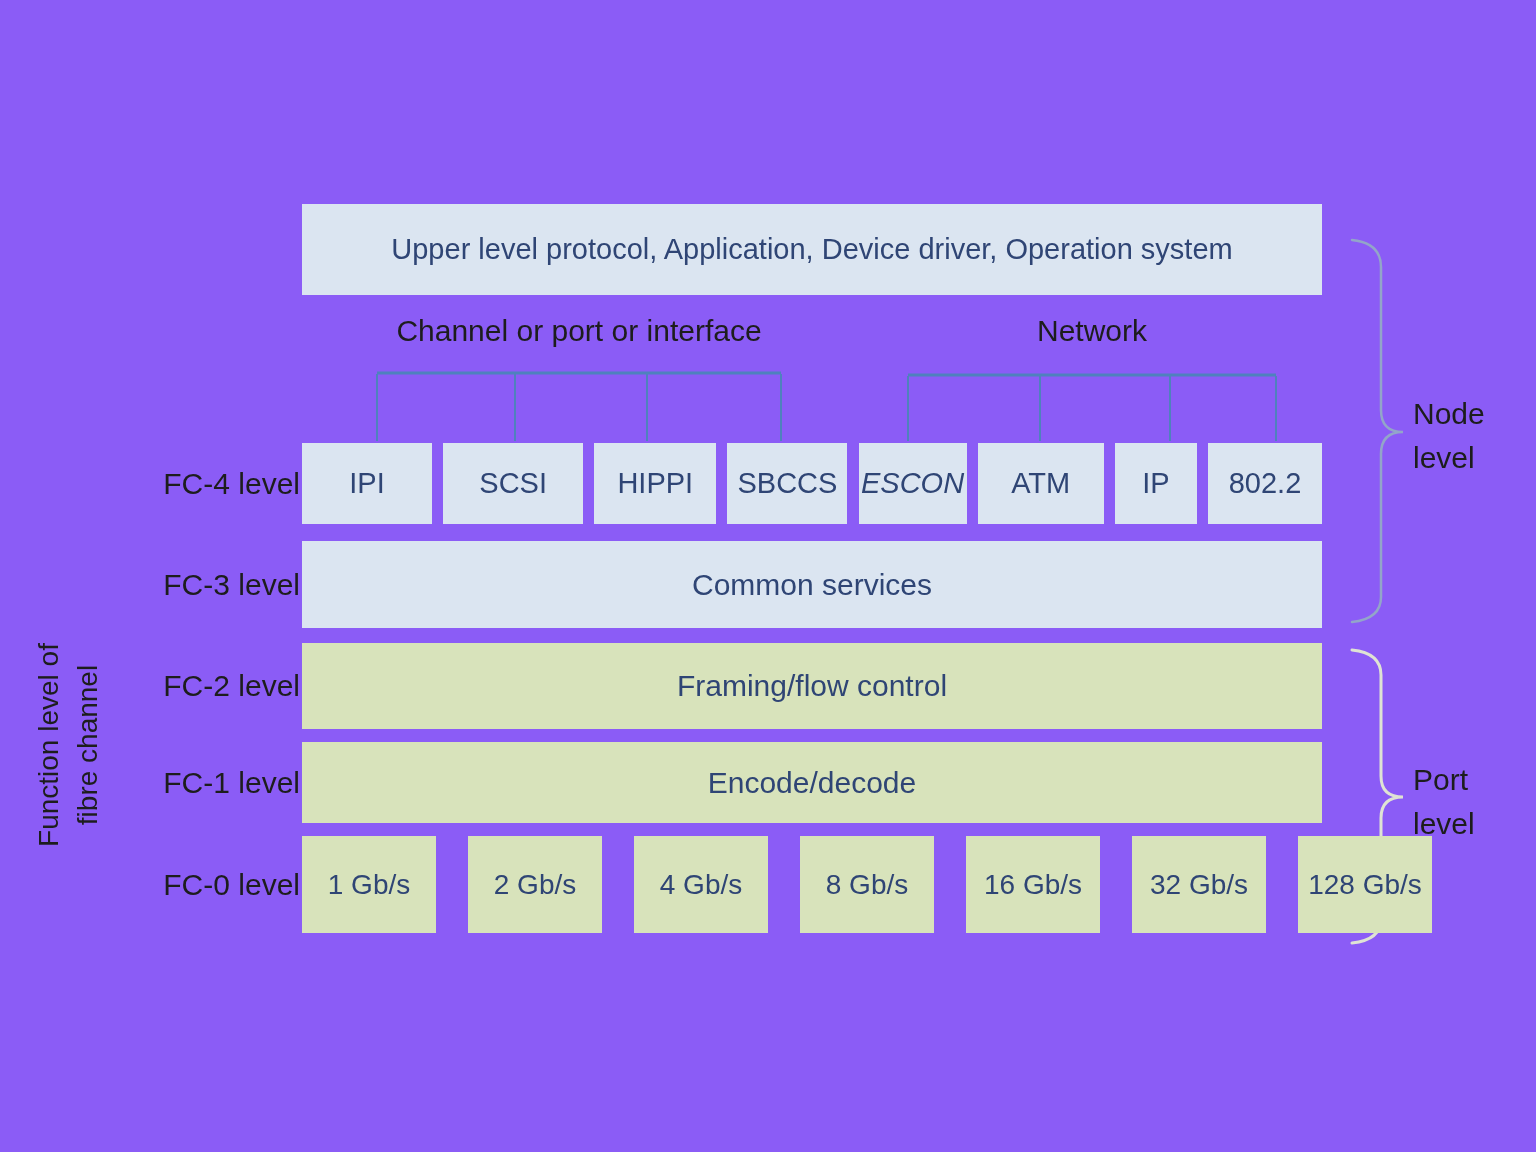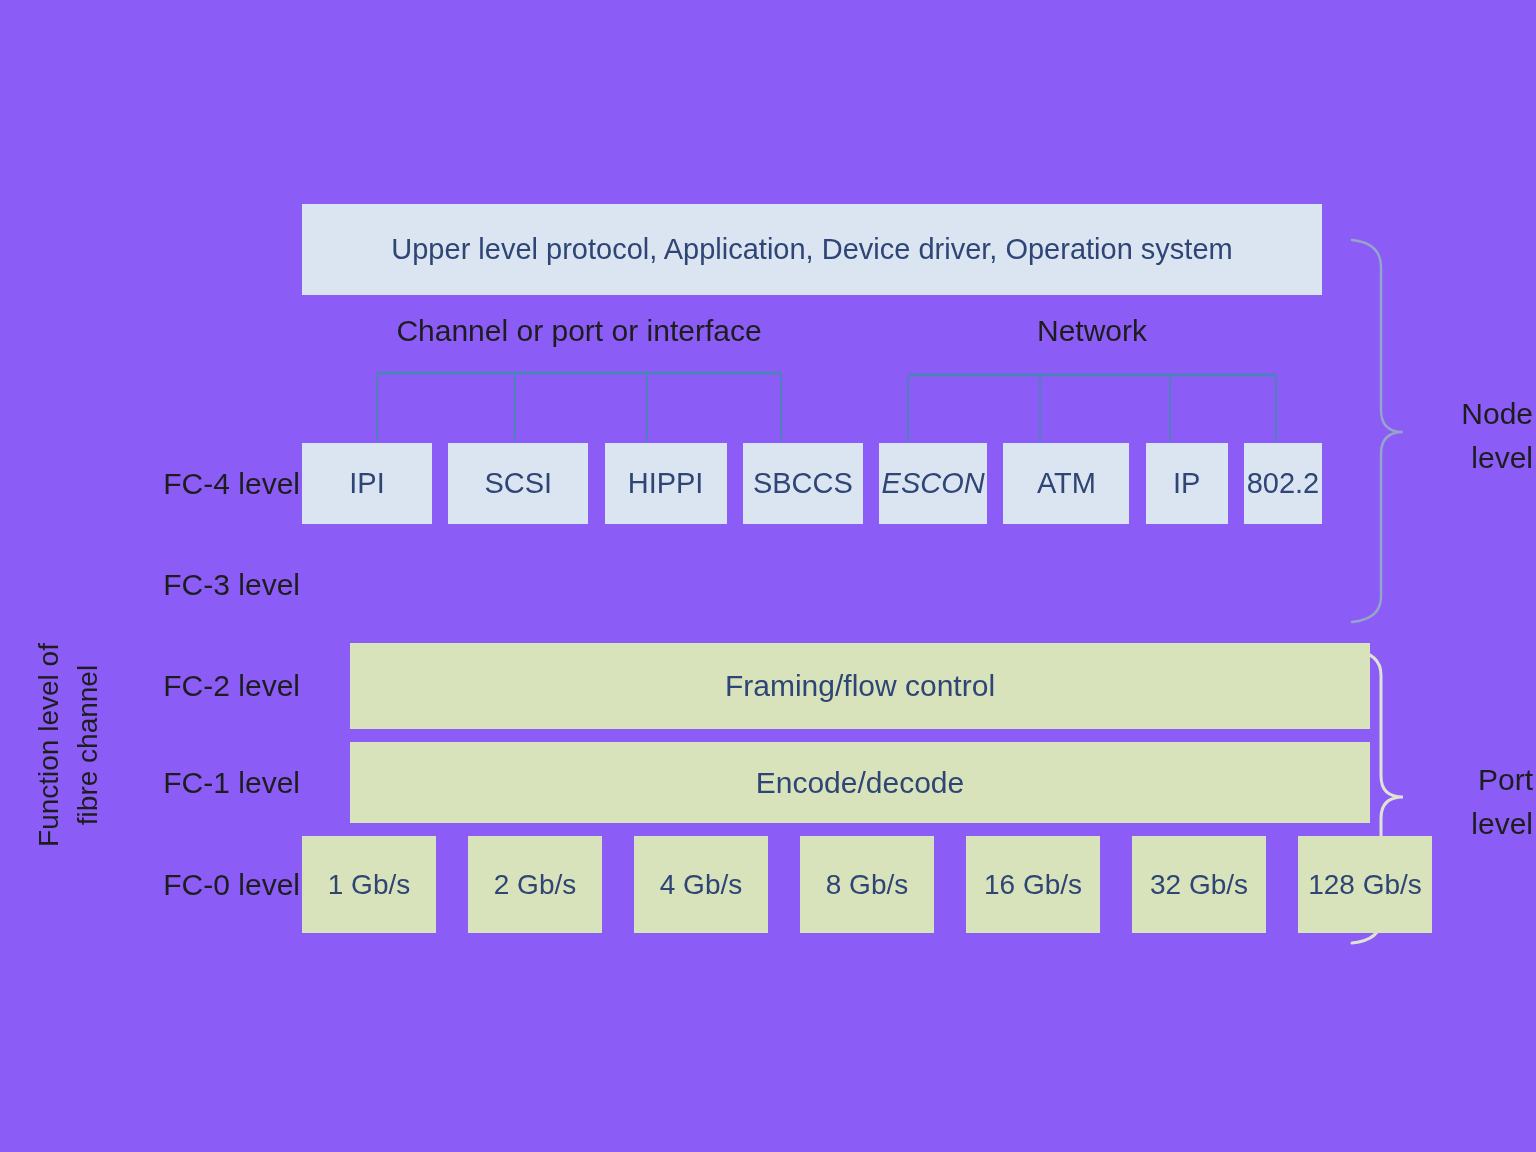--- a/index.html
+++ b/index.html
@@ -62,21 +62,21 @@
 
   
   .wide-box {
     position: absolute;
     left: 302px; width: 1020px;
     display: flex; align-items: center; justify-content: center;
     color: #2f4575;
     font-size: 30px;
   }
   .wide-box.blue  { background: #dbe5f1; }
-  .wide-box.green { background: #d8e3bb; margin-left: 48px; }
+  .wide-box.green { background: #d8e3bb; }
   .wide-box.fc3 { top: 541px; height: 87px; }
   .wide-box.fc2 { top: 643px; height: 86px; }
   .wide-box.fc1 { top: 742px; height: 81px; }
 
   
   .fc4-row {
     position: absolute;
     left: 302px; top: 443px;
     width: 1020px; height: 81px;
     display: flex; justify-content: space-between;
@@ -88,21 +88,21 @@
     display: flex; align-items: center; justify-content: center;
     flex: none;
   }
   .fc4-row .cell:nth-child(1) { width: 130px; }
   .fc4-row .cell:nth-child(2) { width: 140px; }
   .fc4-row .cell:nth-child(3) { width: 122px; text-align: right; }
   .fc4-row .cell:nth-child(4) { width: 120px; }
   .fc4-row .cell:nth-child(5) { width: 108px; font-style: italic; }
   .fc4-row .cell:nth-child(6) { width: 126px; }
   .fc4-row .cell:nth-child(7) { width: 82px;  }
-  .fc4-row .cell:nth-child(8) { width: 78px;  }
+  .fc4-row .cell:nth-child(8) { width: 114px;  }
 
   
   .fc0-row {
     position: absolute;
     left: 302px; top: 836px;
     width: 1020px; height: 97px;
     display: flex; justify-content: space-between; gap: 32px;
   }
   .fc0-row .cell {
     width: 134px;
@@ -124,21 +124,21 @@
     font-size: 28px; line-height: 39px;
     text-align: center;
   }
 
   
   .brace-label {
     position: absolute;
     width: 120px;
     color: #1d1d1d;
     font-size: 30px; line-height: 44px;
-    text-align: right;
+    text-align: left;
   }
   .brace-label.node { left: 1413px; top: 392px; }
   .brace-label.port { left: 1413px; top: 758px; }
 </style>
 </head>
 <body>
 
 <div class="canvas">
 
   <div class="top-box">
@@ -171,20 +171,21 @@
     <div class="cell">IPI</div>
     <div class="cell">SCSI</div>
     <div class="cell">HIPPI</div>
     <div class="cell">SBCCS</div>
     <div class="cell">ESCON</div>
     <div class="cell">ATM</div>
     <div class="cell">IP</div>
     <div class="cell">802.2</div>
   </div>
 
+  <div class="wide-box blue fc3">Common services</div>
   <div class="wide-box green fc2">Framing/flow control</div>
   <div class="wide-box green fc1">Encode/decode</div>
 
   <div class="fc0-row">
     <div class="cell">1 Gb/s</div>
     <div class="cell">2 Gb/s</div>
     <div class="cell">4 Gb/s</div>
     <div class="cell">8 Gb/s</div>
     <div class="cell">16 Gb/s</div>
     <div class="cell">32 Gb/s</div>

